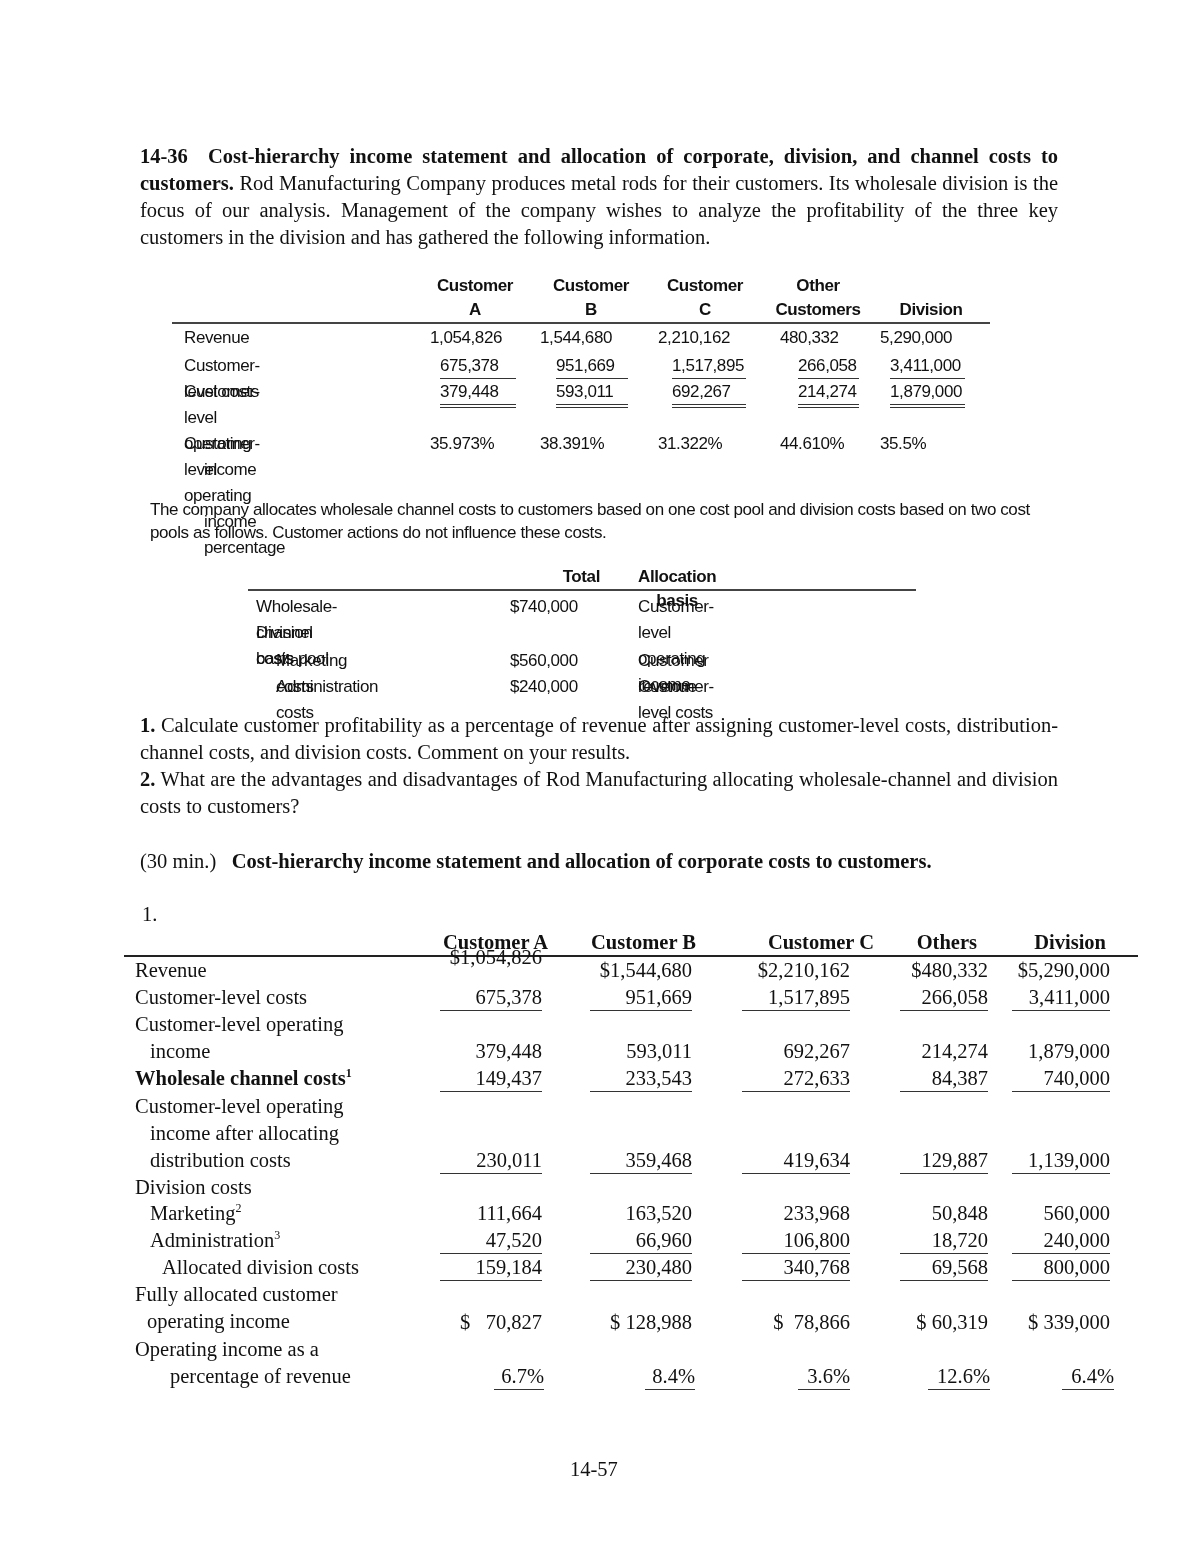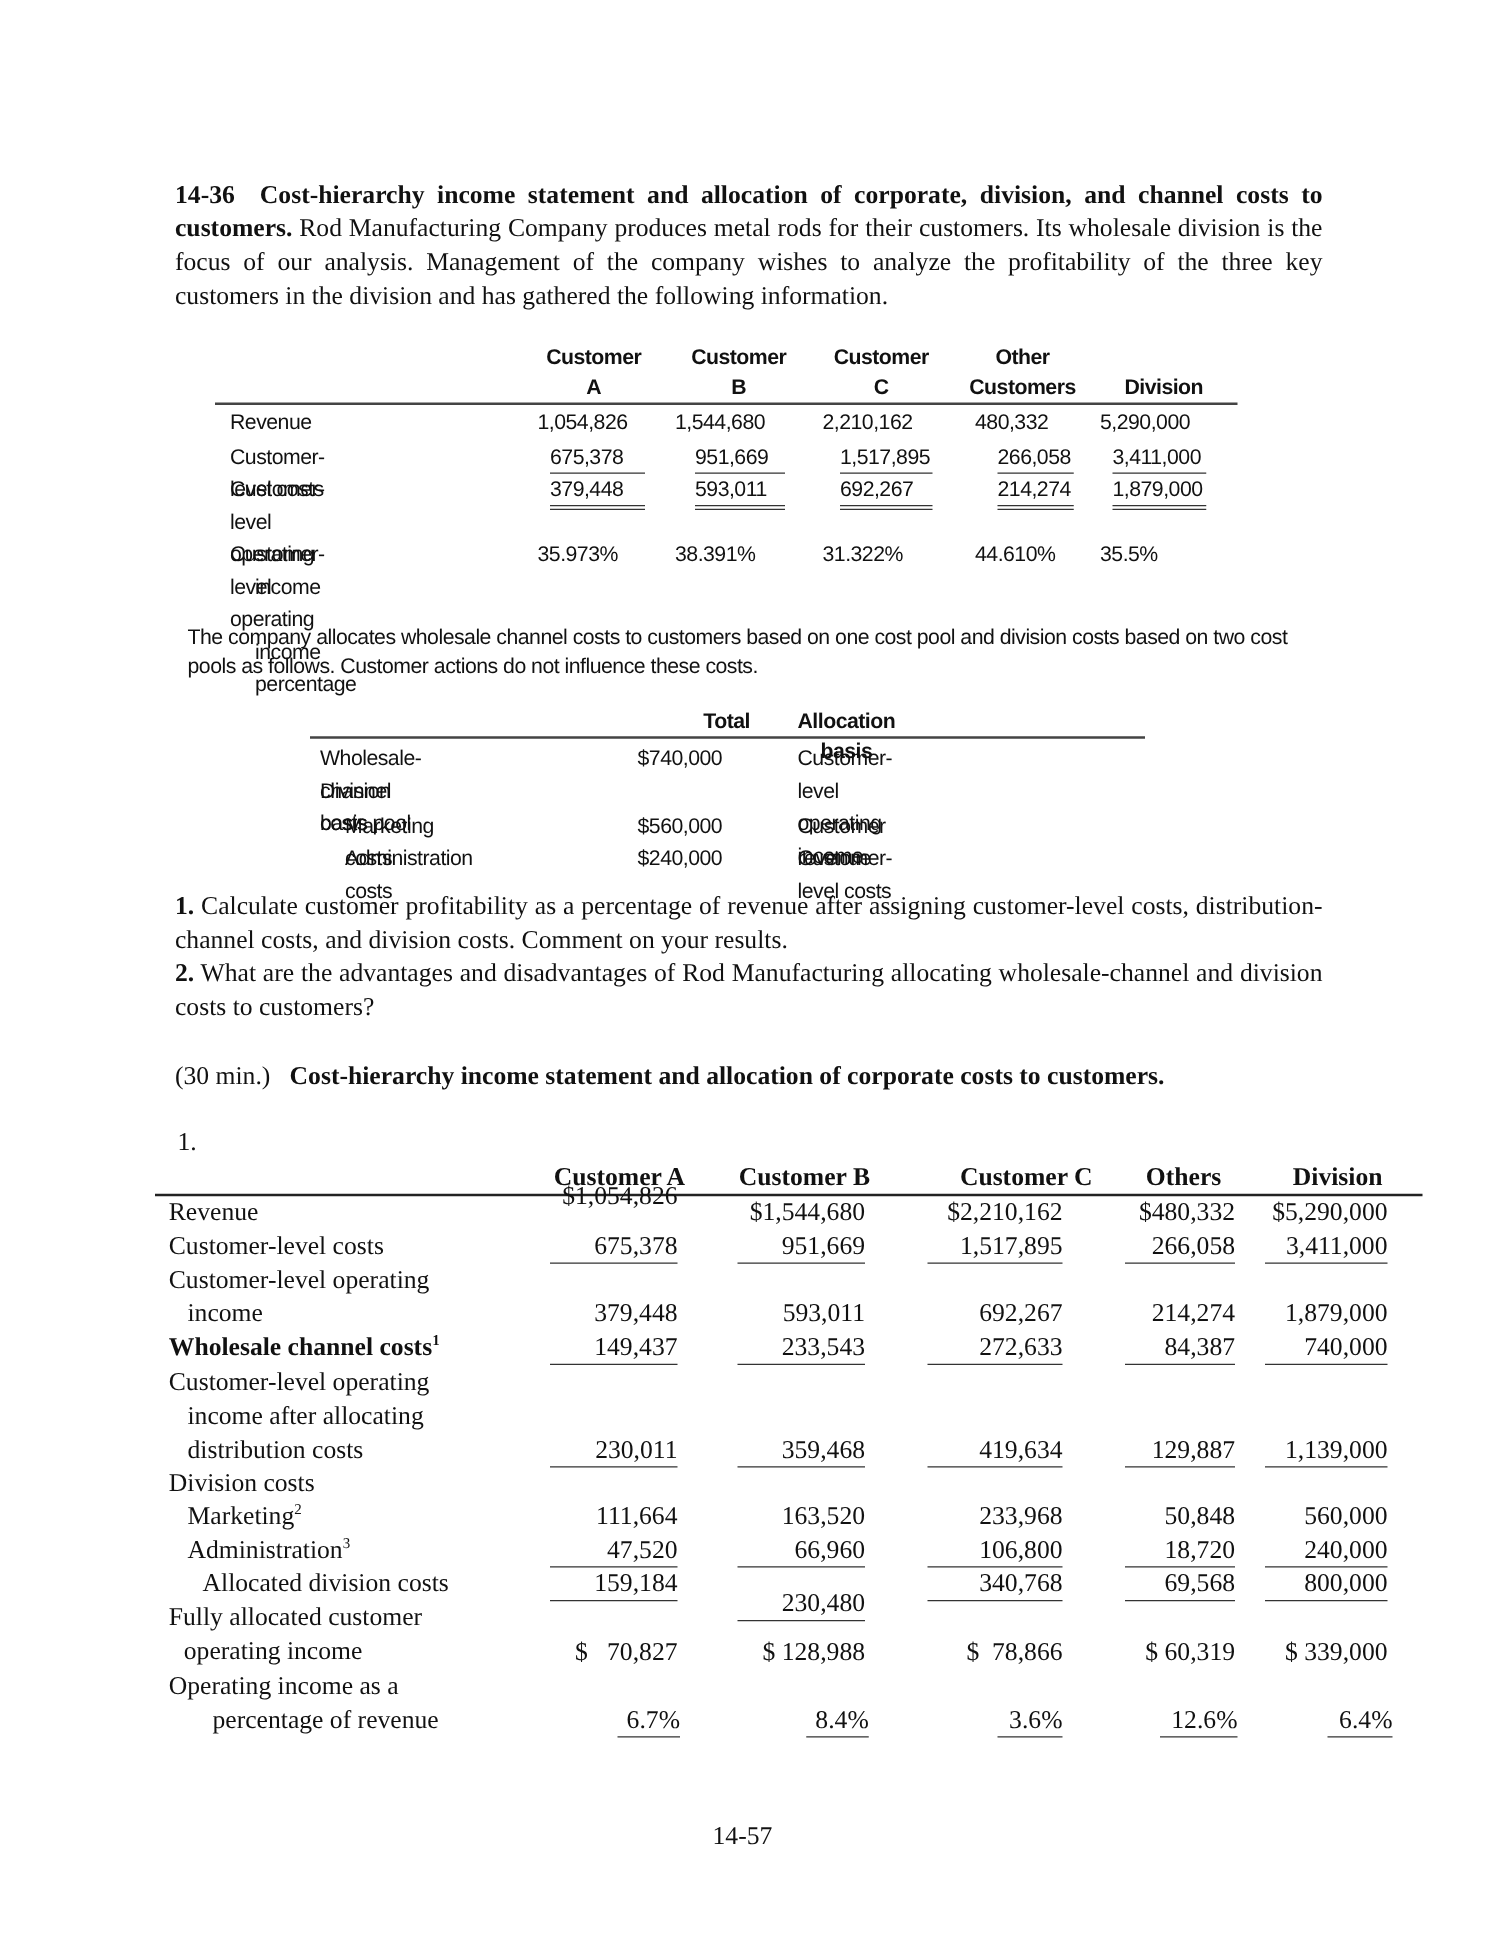--- a/index.html
+++ b/index.html
@@ -199,21 +199,21 @@
 
   <div class="lbl" style="left:150px;top:1227px;"><span>Administration</span><span class="sup">3</span></div>
   <div class="cell ul" style="left:440px;top:1228px;width:102px;">47,520</div>
   <div class="cell ul" style="left:590px;top:1228px;width:102px;">66,960</div>
   <div class="cell ul" style="left:742px;top:1228px;width:108px;">106,800</div>
   <div class="cell ul" style="left:900px;top:1228px;width:88px;">18,720</div>
   <div class="cell ul" style="left:1012px;top:1228px;width:98px;">240,000</div>
 
   <div class="lbl" style="left:162px;top:1254px;">Allocated division costs</div>
   <div class="cell ul" style="left:440px;top:1255px;width:102px;">159,184</div>
-  <div class="cell ul" style="left:590px;top:1255px;width:102px;margin-top:16px;">230,480</div>
+  <div class="cell ul" style="left:590px;top:1255px;width:102px;">230,480</div>
   <div class="cell ul" style="left:742px;top:1255px;width:108px;">340,768</div>
   <div class="cell ul" style="left:900px;top:1255px;width:88px;">69,568</div>
   <div class="cell ul" style="left:1012px;top:1255px;width:98px;">800,000</div>
 
   <div class="lbl" style="left:135px;top:1281px;">
       <div>Fully allocated customer</div>
       <div style="padding-left:12px;">operating income</div>
     </div>
   <div class="cell" style="left:440px;top:1310px;width:102px;white-space:pre;">$   70,827</div>
   <div class="cell" style="left:580px;top:1310px;width:112px;white-space:pre;">$ 128,988</div>

